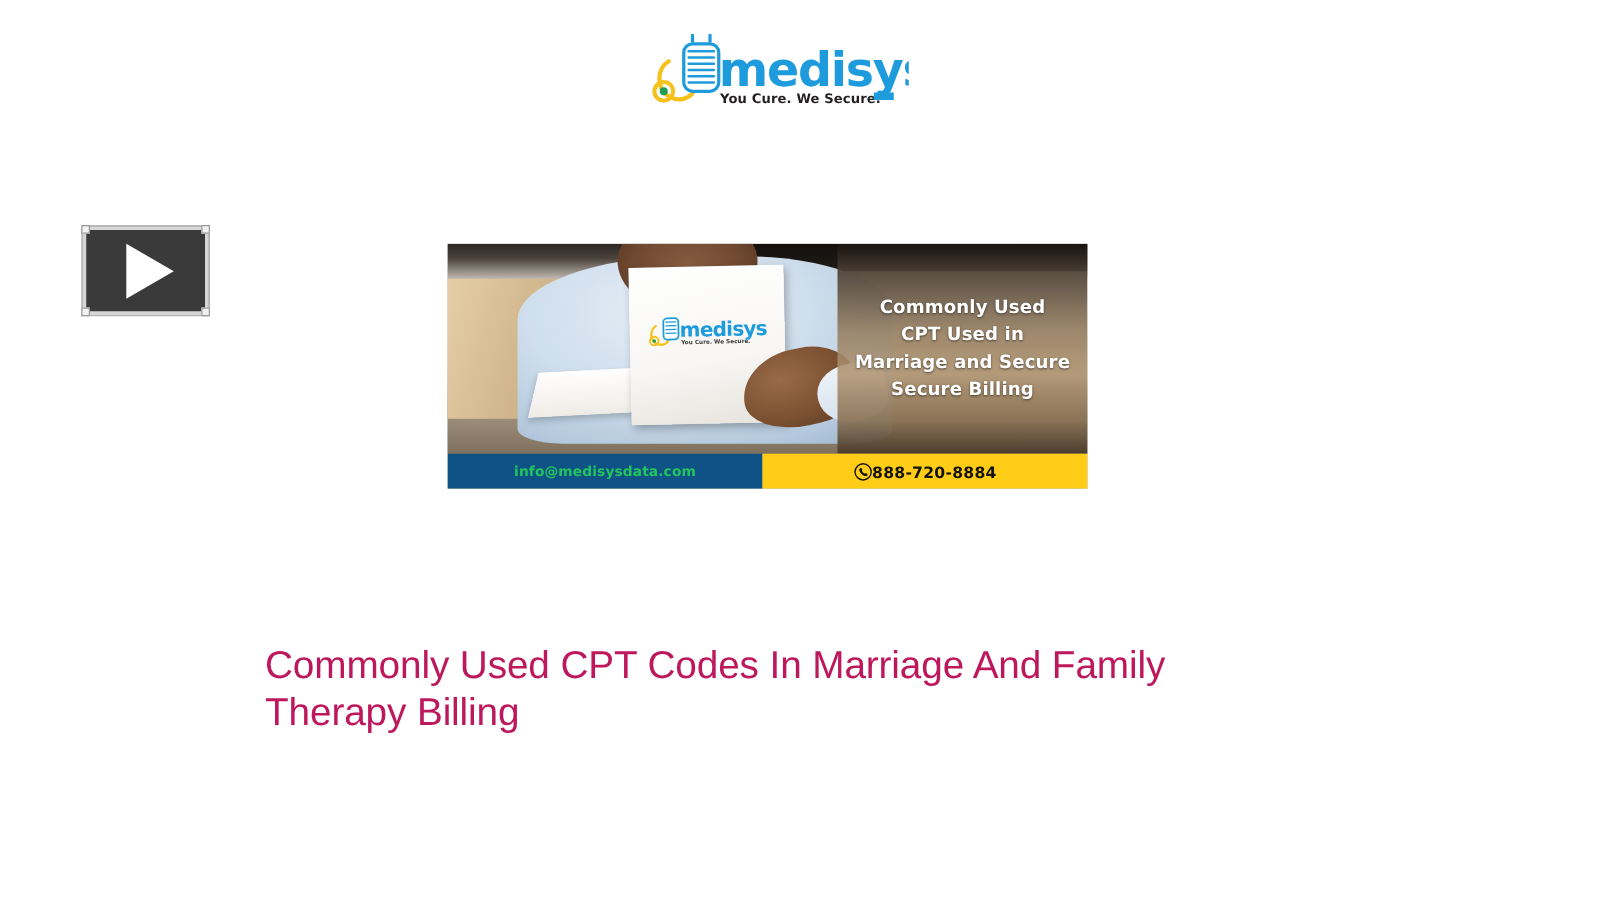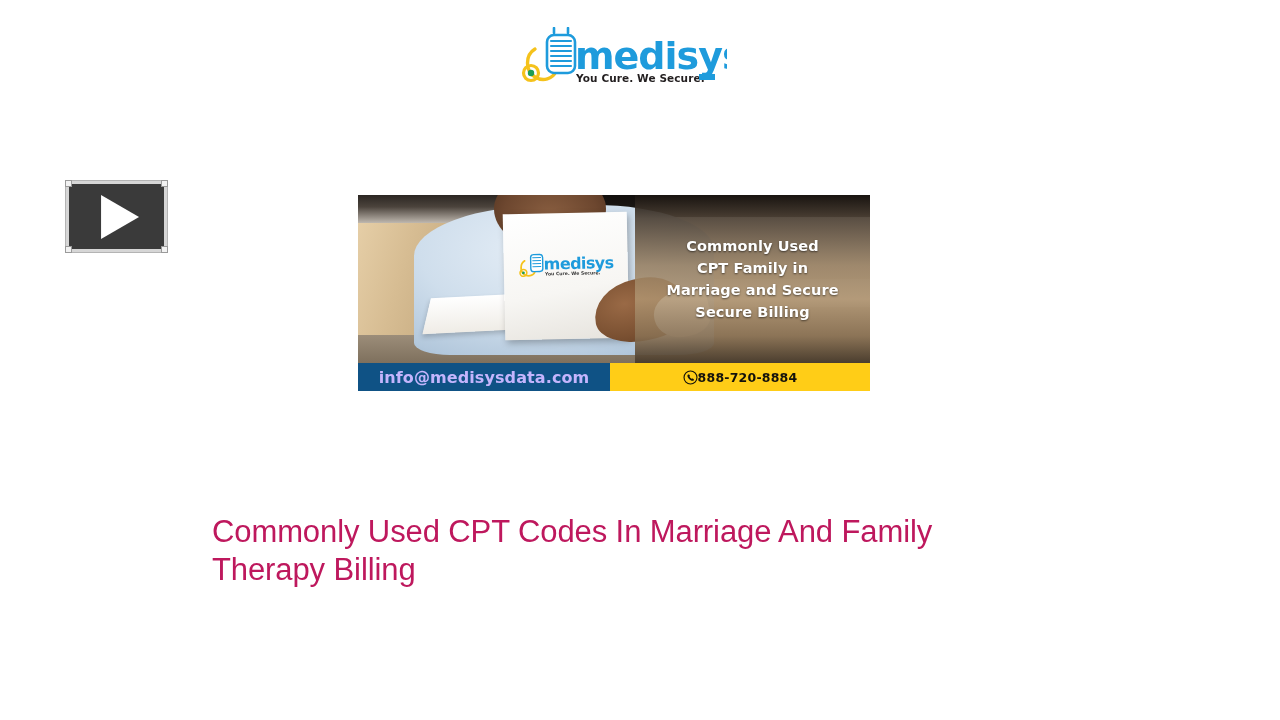--- a/index.html
+++ b/index.html
@@ -162,21 +162,21 @@
     left: 70px; bottom: 34px;
     width: 200px; height: 36px;
     background: linear-gradient(180deg,#ffffff 0%, #efece6 100%);
     transform: skewX(-16deg) rotate(-3deg);
     box-shadow: 0 3px 5px rgba(0,0,0,.2);
   }
   
   .banner-textpanel {
     position: absolute;
     right: 0; top: 0;
-    width: 235px; height: 168px;
+    width: 200px; height: 168px;
     background: linear-gradient(180deg,
         rgba(25,20,16,.96) 0%,
         rgba(78,66,54,.92) 14%,
         rgba(150,126,96,.88) 42%,
         rgba(176,148,112,.86) 62%,
         rgba(138,113,83,.90) 84%,
         rgba(72,59,44,.95) 100%);
     display: flex;
     align-items: center;
     justify-content: center;
@@ -201,24 +201,24 @@
     display: flex;
   }
   .footer-email {
     width: 252px;
     background: #0f5285;
     display: flex;
     align-items: center;
     justify-content: center;
   }
   .footer-email span {
-    color: #c4b5fd;
+    color: #22c55e;
     font-family: "DejaVu Sans", sans-serif;
     font-weight: bold;
-    font-size: 16px;
+    font-size: 11px;
     letter-spacing: .1px;
   }
   .footer-phone {
     flex: 1;
     background: #ffcd17;
     display: flex;
     align-items: center;
     justify-content: center;
   }
   .footer-phone .num {
@@ -312,21 +312,21 @@
         <text x="27" y="24" font-family="DejaVu Sans, sans-serif" font-size="4.6" font-weight="bold" fill="#3b3b3b">You Cure. We Secure.</text>
       </svg>
     </div>
 
     <div class="photo-hand"></div>
     <div class="photo-cuff"></div>
 
     <div class="banner-textpanel">
       <p class="banner-headline">
         <span>Commonly Used</span><br>
-        <span>CPT Family in</span><br>
+        <span>CPT Used in</span><br>
         <span>Marriage and Secure</span><br>
         <span>Secure Billing</span>
       </p>
     </div>
   </div>
 
   <div class="banner-footer">
     <div class="footer-email">
       <span>info@medisysdata.com</span>
     </div>

